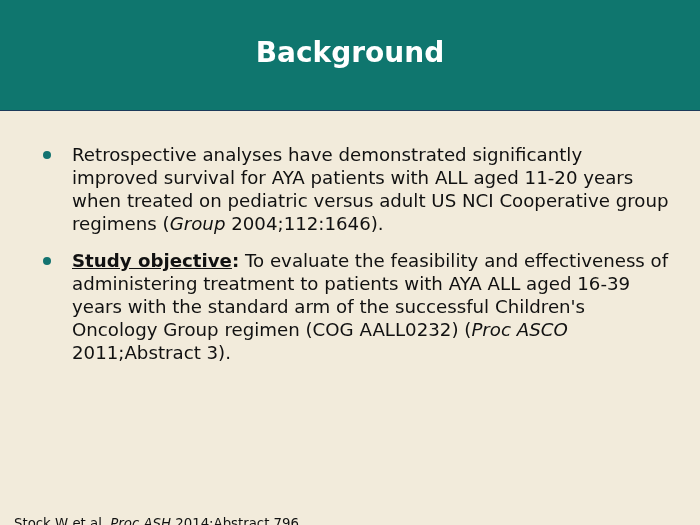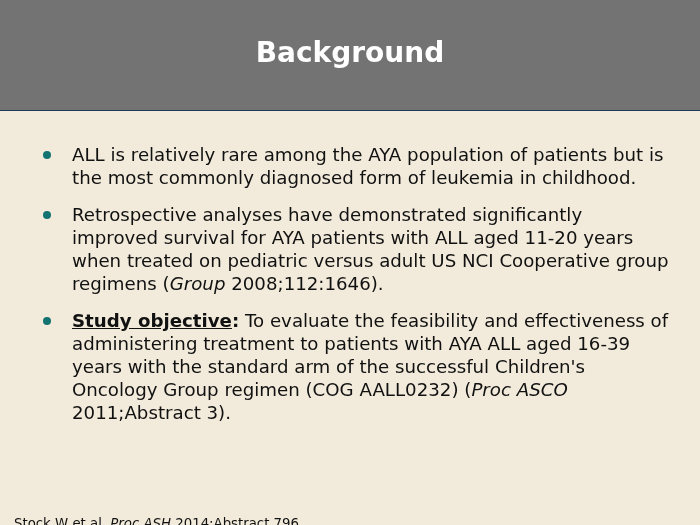--- a/index.html
+++ b/index.html
@@ -4,21 +4,21 @@
   <style>
     html, body { margin: 0; padding: 0; }
     body {
       width: 700px; height: 525px; overflow: hidden;
       background: #f2ebdb;
       font-family: "DejaVu Sans", sans-serif;
       position: relative;
     }
     .header {
       position: absolute; left: 0; top: 0; width: 700px; height: 110px;
-      background: #737373;
+      background: #0f766e;
       border-bottom: 1px solid #1d3a5a;
       display: flex; align-items: center; justify-content: center;
     }
     .title {
       color: #ffffff; font-weight: bold; font-size: 28px;
       letter-spacing: 0px; margin-top: -6px;
     }
     .bullets {
       position: absolute; left: 43px; top: 143px; width: 630px;
       margin: 0; padding: 0; list-style: none;
@@ -44,25 +44,21 @@
 </head>
 <body>
 
 <div class="header">
   <div class="title">Background</div>
 </div>
 
 <ul class="bullets">
   <li class="bullet">
     <span class="dot"></span>
-    <span>ALL is relatively rare among the AYA population of patients but is the most commonly diagnosed form of leukemia in childhood.</span>
-  </li>
-  <li class="bullet">
-    <span class="dot"></span>
-    <span>Retrospective analyses have demonstrated significantly improved survival for AYA patients with ALL aged 11-20 years when treated on pediatric versus adult US NCI Cooperative group regimens (</span><em>Group</em><span> 2008;112:1646).</span>
+    <span>Retrospective analyses have demonstrated significantly improved survival for AYA patients with ALL aged 11-20 years when treated on pediatric versus adult US NCI Cooperative group regimens (</span><em>Group</em><span> 2004;112:1646).</span>
   </li>
   <li class="bullet b3">
     <span class="dot"></span>
     <span class="u">Study objective</span><span class="strong">:</span><span> To evaluate the feasibility and effectiveness of administering treatment to patients with AYA ALL aged 16-39 years with the standard arm of the successful Children's Oncology Group regimen (COG AALL0232) (</span><em>Proc ASCO</em><span> 2011;Abstract 3).</span>
   </li>
 </ul>
 
 <div class="footer">
   <span>Stock W et al. </span><em>Proc ASH</em><span> 2014;Abstract 796.</span>
 </div>

